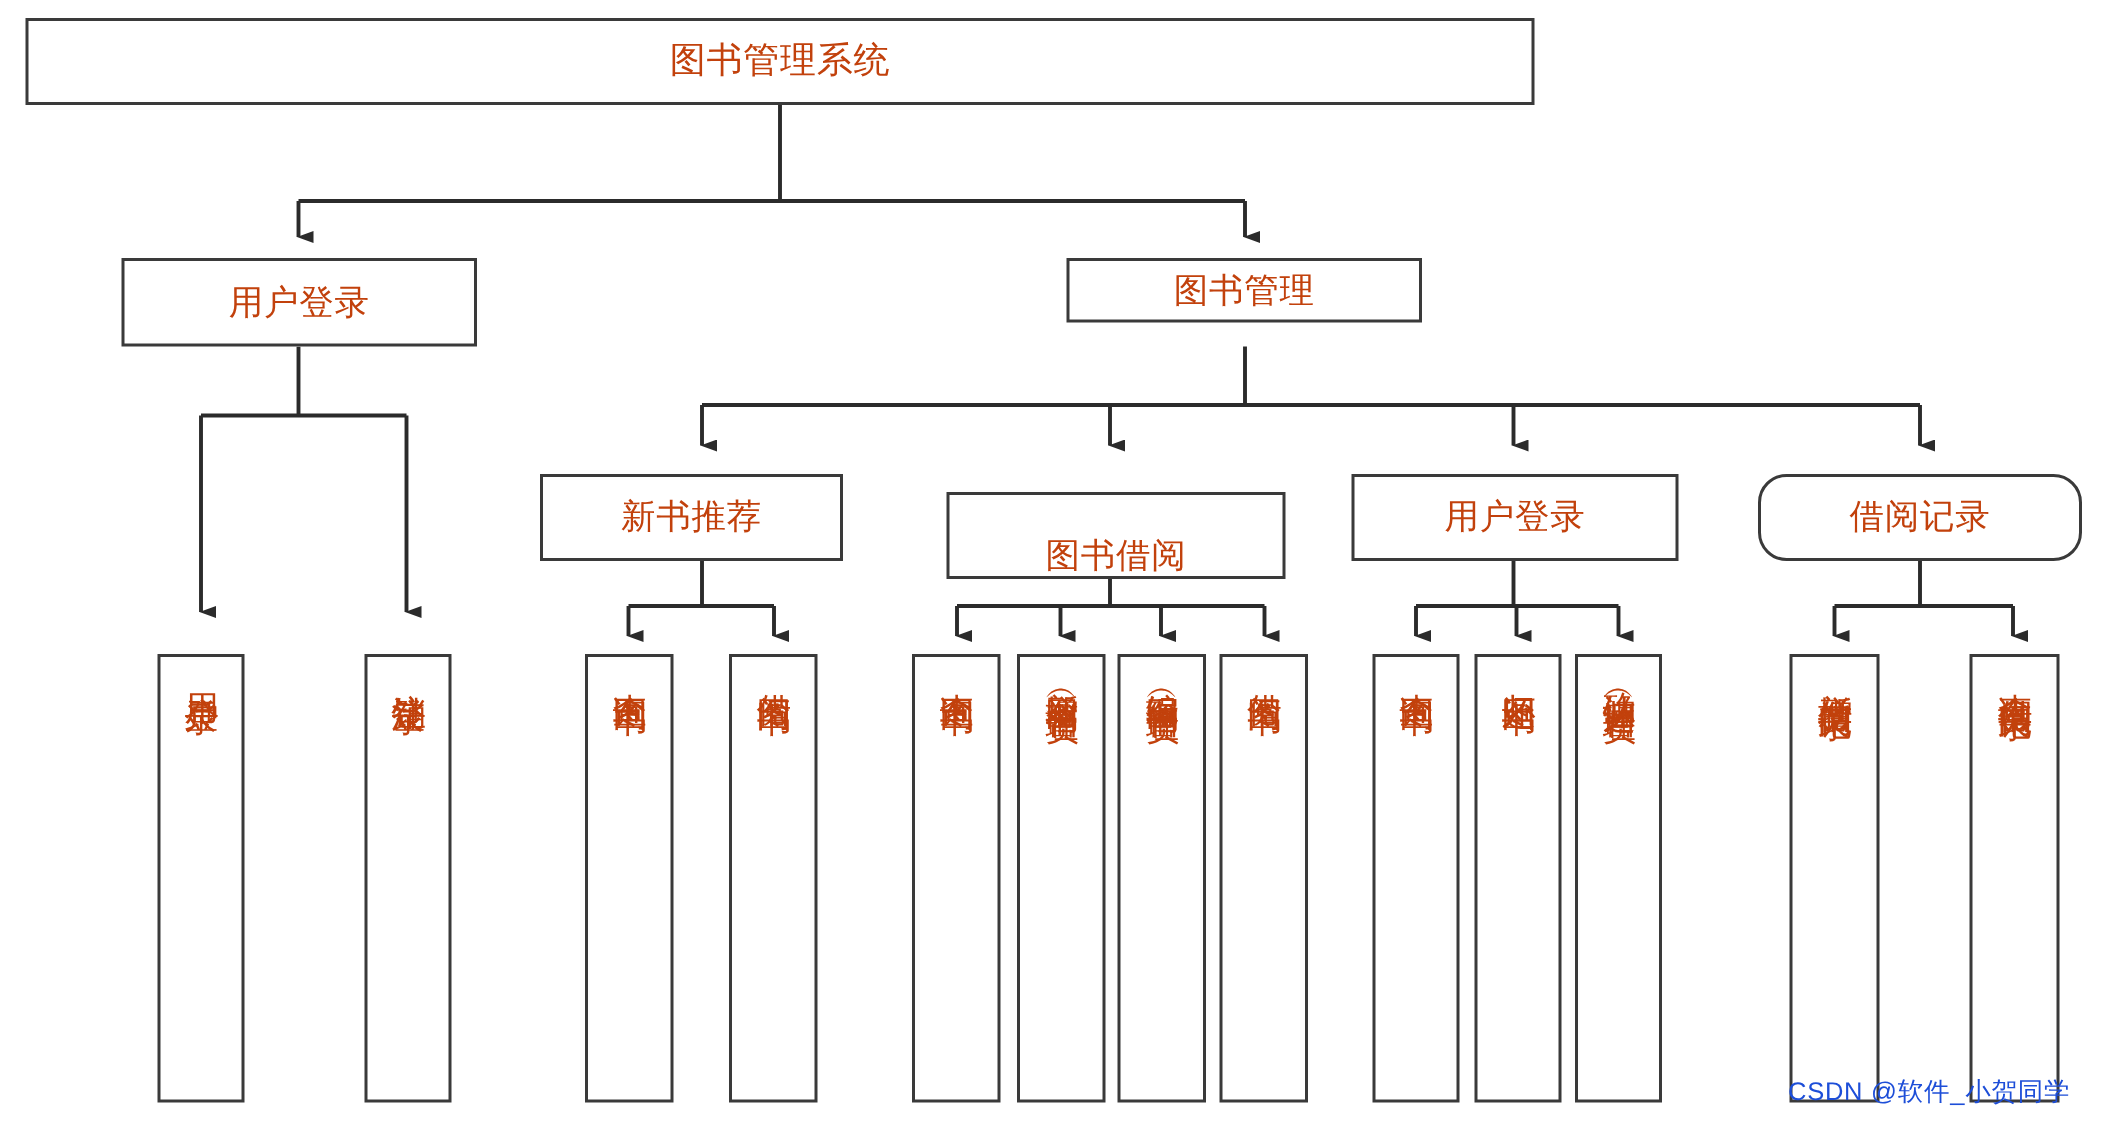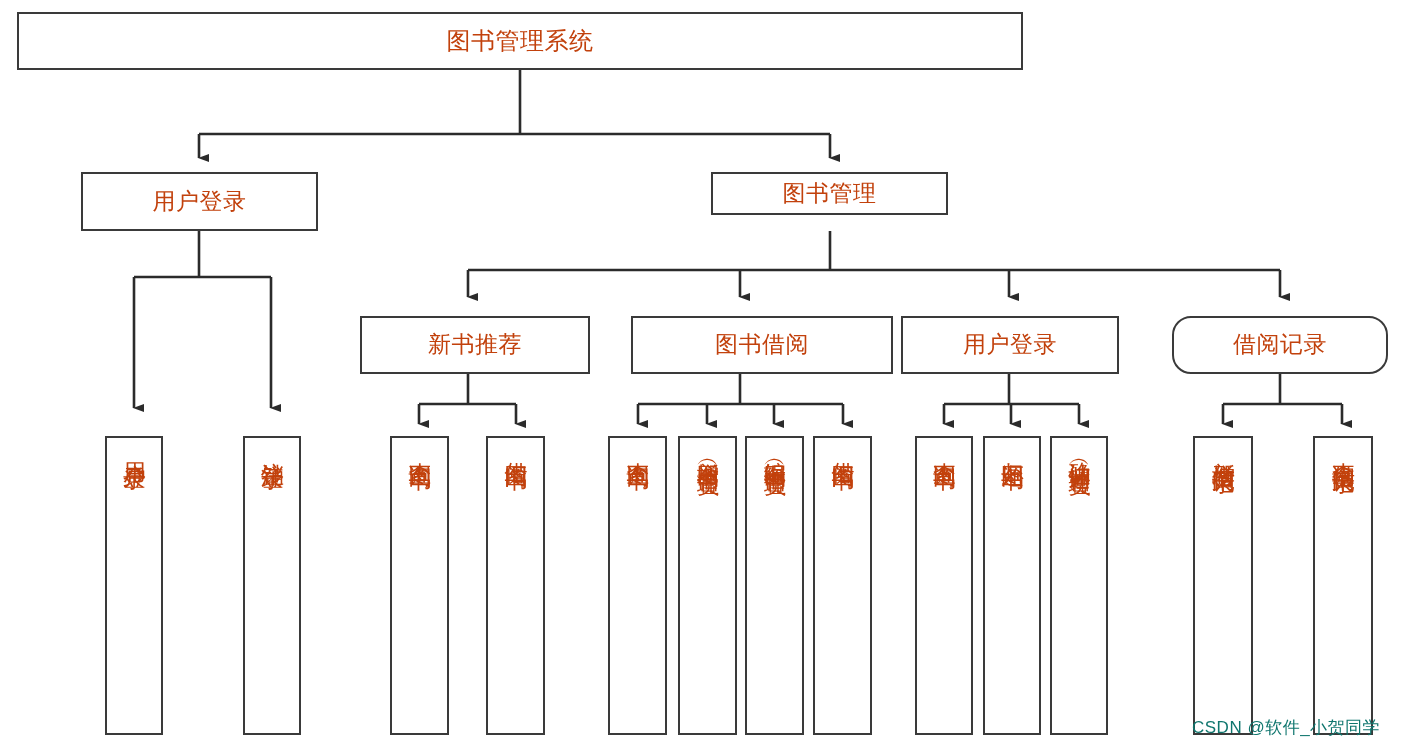--- a/index.html
+++ b/index.html
@@ -63,21 +63,21 @@
     line-height: 1.04;
     letter-spacing: 2px;
     margin: 0 auto;
   }
   .node.vert.tall-text .node-label {
     font-size: 22px;
   }
   .watermark {
     position: absolute;
     font-size: 17px;
-    color: #0f766e;
+    color: #1d4ed8;
     white-space: nowrap;
     letter-spacing: 0.5px;
     font-family: "Liberation Sans", "DejaVu Sans", sans-serif;
   }
 </style>
 </head>
 <body>
 
 <div id="diagram-canvas">
 
@@ -137,24 +137,24 @@
     <span class="node-label">图书管理系统</span>
   </div>
 
   <div class="node horiz" style="left:81px; top:172px; width:237px; height:59px;">
     <span class="node-label">用户登录</span>
   </div>
   <div class="node horiz" style="left:711px; top:172px; width:237px; height:43px;">
     <span class="node-label">图书管理</span>
   </div>
 
-  <div class="node horiz" style="left:360px; top:316px; width:230px; height:58px;">
+  <div class="node horiz" style="left:360px; top:316px; width:202px; height:58px;">
     <span class="node-label">新书推荐</span>
   </div>
-  <div class="node horiz" style="left:631px; top:316px; width:262px; height:58px;">
+  <div class="node horiz" style="left:631px; top:328px; width:226px; height:58px;align-items:flex-end;">
     <span class="node-label">图书借阅</span>
   </div>
   <div class="node horiz" style="left:901px; top:316px; width:218px; height:58px;">
     <span class="node-label">用户登录</span>
   </div>
   <div class="node horiz" style="left:1172px; top:316px; width:216px; height:58px;border-radius:19px;">
     <span class="node-label">借阅记录</span>
   </div>
 
   <div class="node vert" style="left:105px; top:436px; width:58px; height:299px;">

